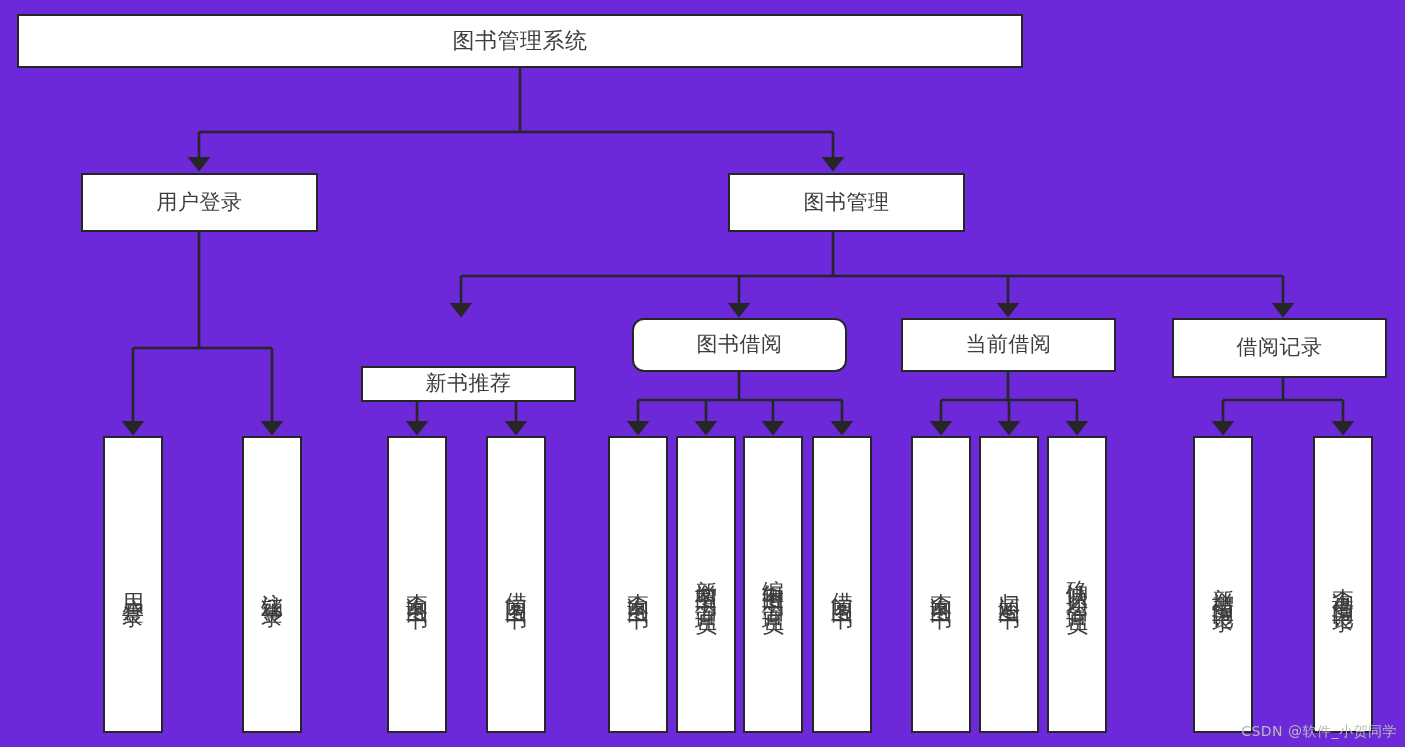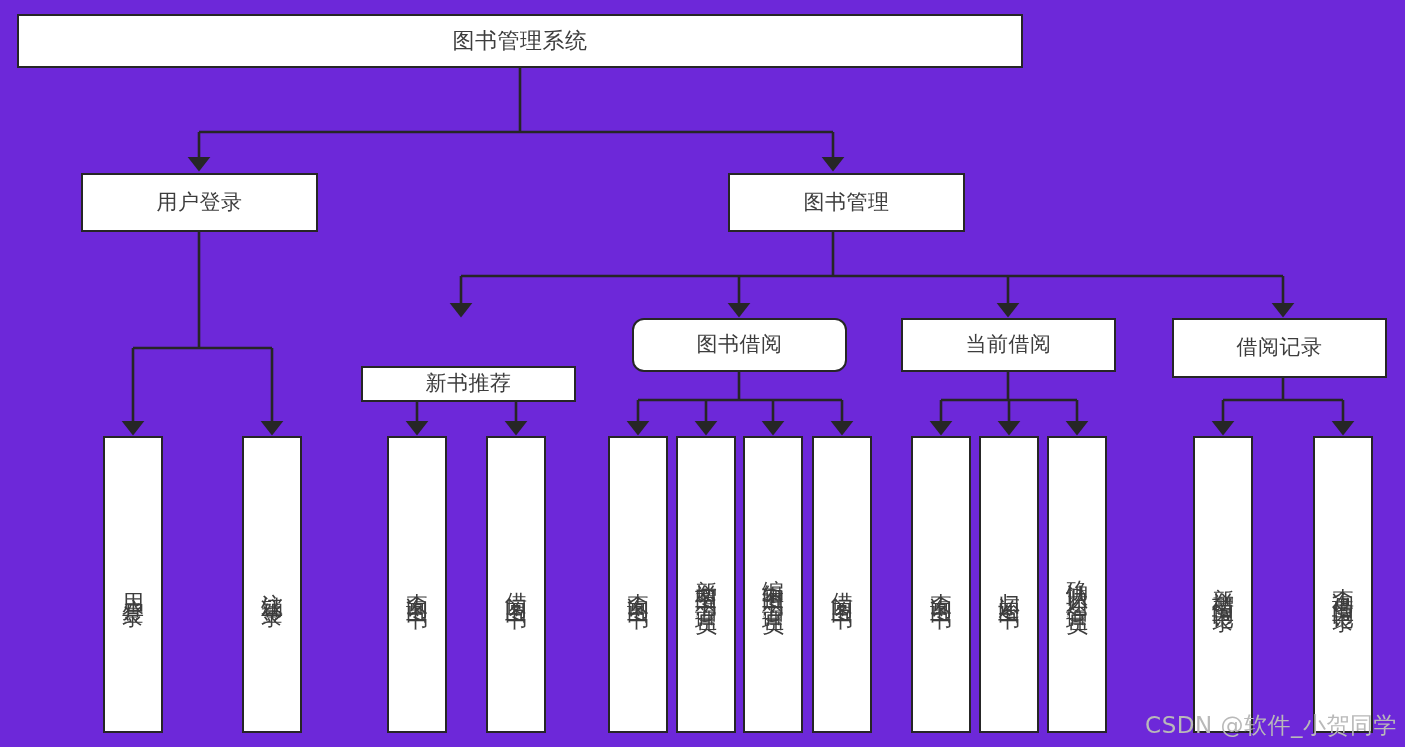--- a/index.html
+++ b/index.html
@@ -59,21 +59,21 @@
     writing-mode: vertical-rl;
     text-orientation: upright;
     font-size: 22px;
     letter-spacing: 5px;
     line-height: 1;
   }
   .watermark {
     position: absolute;
     right: 8px;
     bottom: 6px;
-    font-size: 23px;
+    font-size: 14px;
     color: #b9b9b9;
     letter-spacing: 0.5px;
     white-space: pre;
     user-select: none;
   }
 </style>
 </head>
 <body>
 
 <div id="diagram-root">

